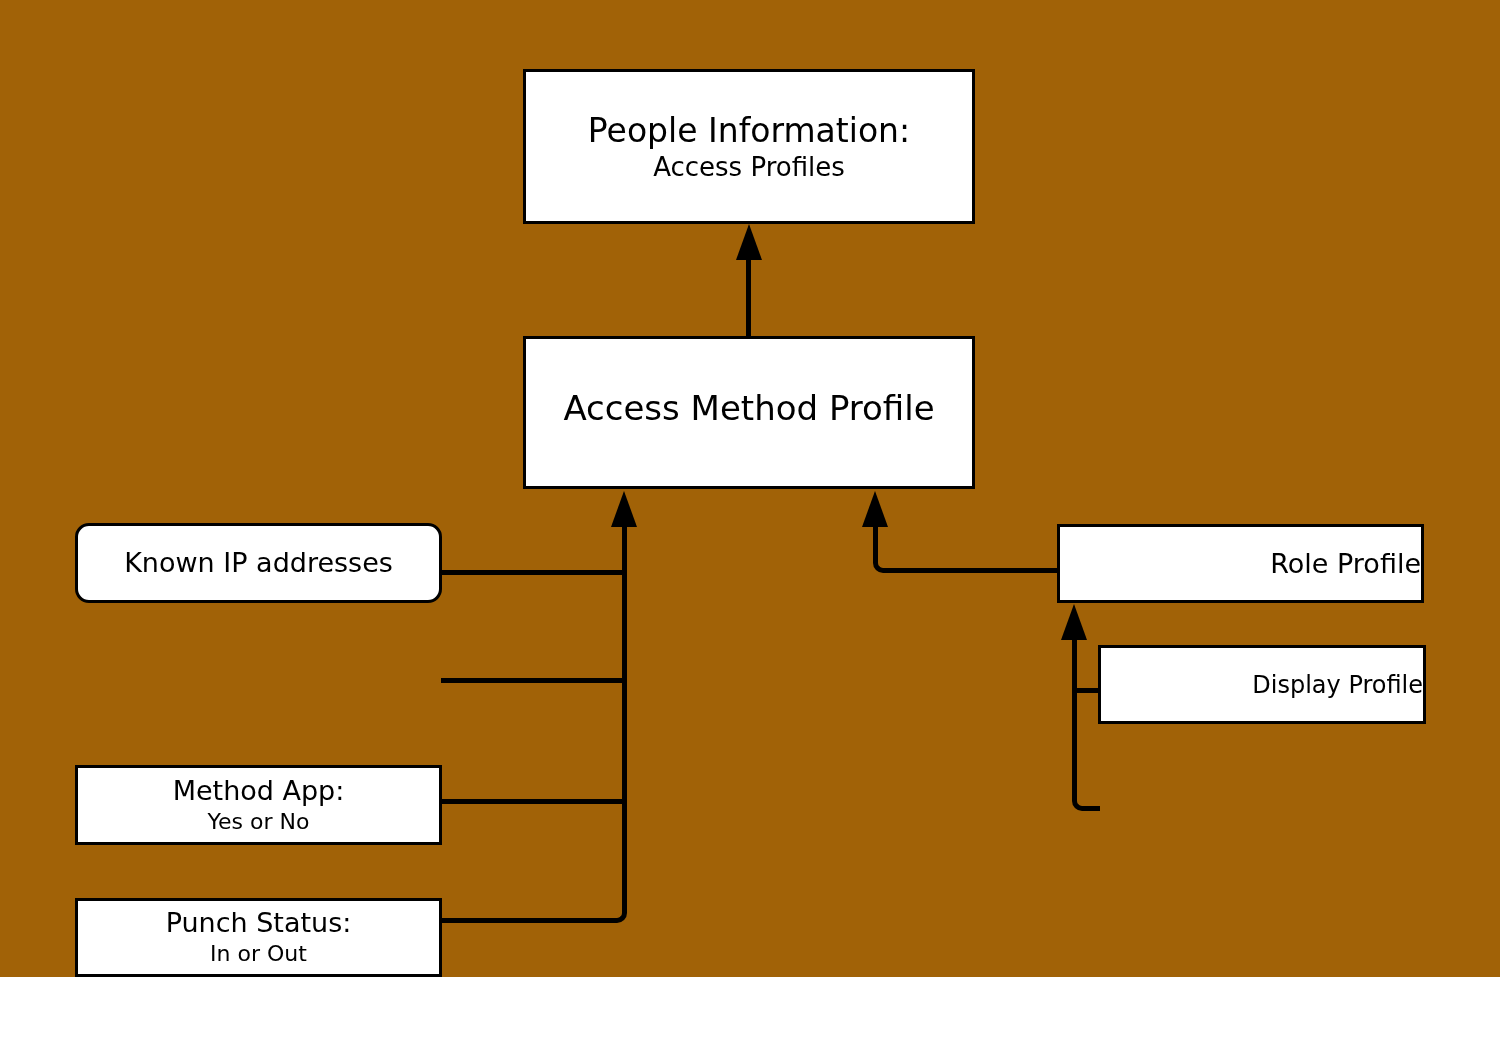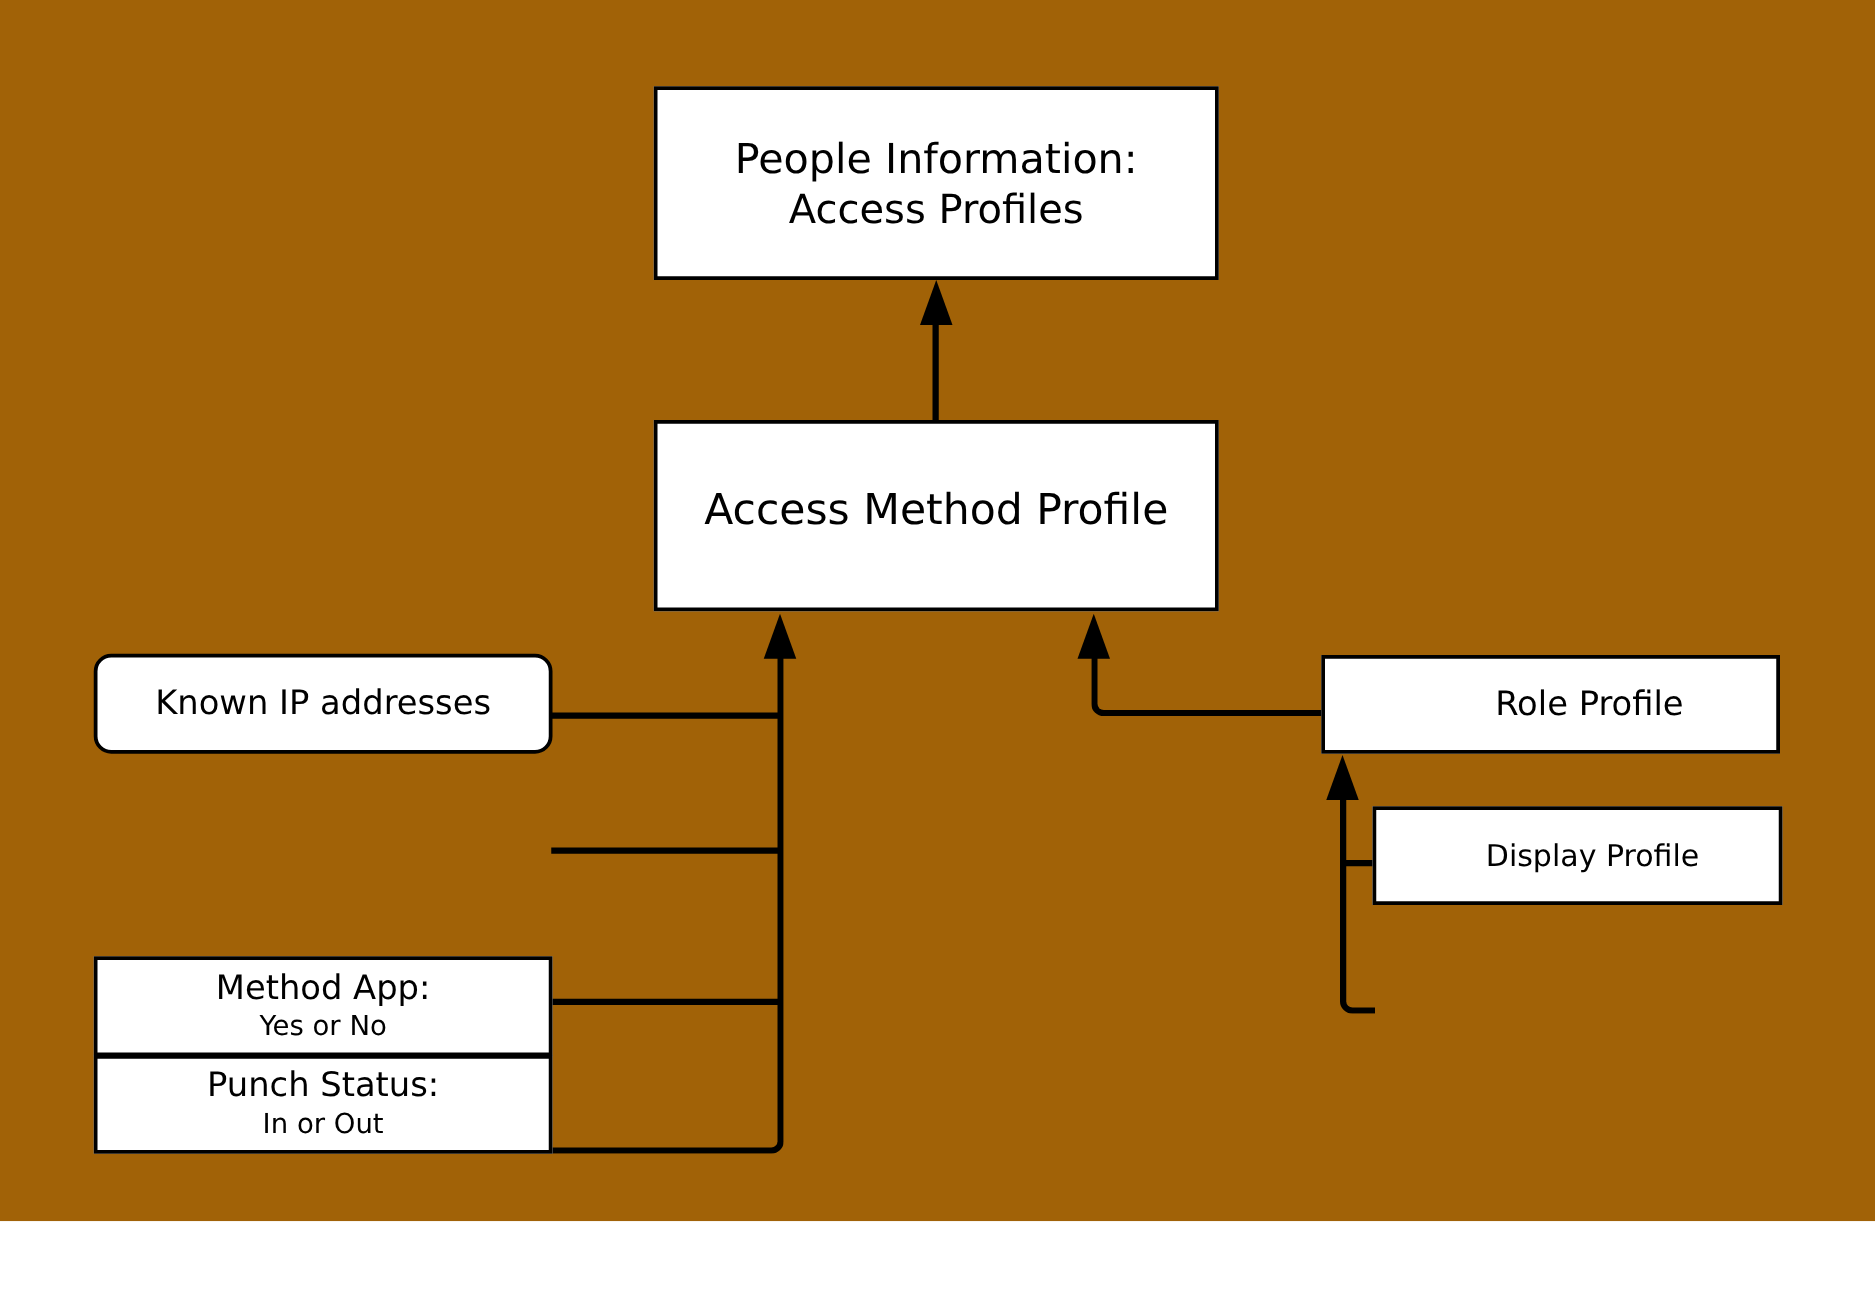--- a/index.html
+++ b/index.html
@@ -25,33 +25,33 @@
     flex-direction: column;
     justify-content: center;
     align-items: center;
     text-align: center;
     z-index: 2;
   }
   .node .title-lg   { font-size: 33px; line-height: 1.25; }
   .node .title-xl   { font-size: 34px; line-height: 1.2; }
   .node .title-md   { font-size: 27px; line-height: 1.25; }
   .node .title-sm   { font-size: 24px; line-height: 1.25; }
-  .node .subtitle-md{ font-size: 32px; line-height: 1.25; }
+  .node .subtitle-md{ font-size: 26px; line-height: 1.25; }
   .node .subtitle-sm{ font-size: 22px; line-height: 1.3; }
   .node.align-left {
-    align-items: center;
+    align-items: flex-end;
     text-align: left;
   }
   
   #node-people-information      { left: 523px; top: 69px;  width: 452px; height: 155px; }
   #node-access-method-profile   { left: 523px; top: 336px; width: 452px; height: 153px; padding-bottom: 8px; justify-content: center; }
   #node-known-ip-addresses      { left: 75px;  top: 523px; width: 367px; height: 80px; border-radius: 14px; }
   #node-mobile-device           { left: 75px;  top: 645px; width: 367px; height: 79px; }
   #node-mobile-app              { left: 75px;  top: 765px; width: 367px; height: 80px; }
-  #node-punch-status            { left: 75px;  top: 844px; width: 367px; height: 79px; }
+  #node-punch-status            { left: 75px;  top: 898px; width: 367px; height: 79px; }
   #node-role-profile            { left: 1057px; top: 524px; width: 367px; height: 79px; padding-left: 62px; }
   #node-display-profile         { left: 1098px; top: 645px; width: 328px; height: 79px; padding-left: 24px; }
   #node-function-access-profile { left: 1098px; top: 765px; width: 328px; height: 79px; padding-left: 24px; }
 
   
   .hline, .vline {
     position: absolute;
     background: #000000;
     z-index: 1;
   }

